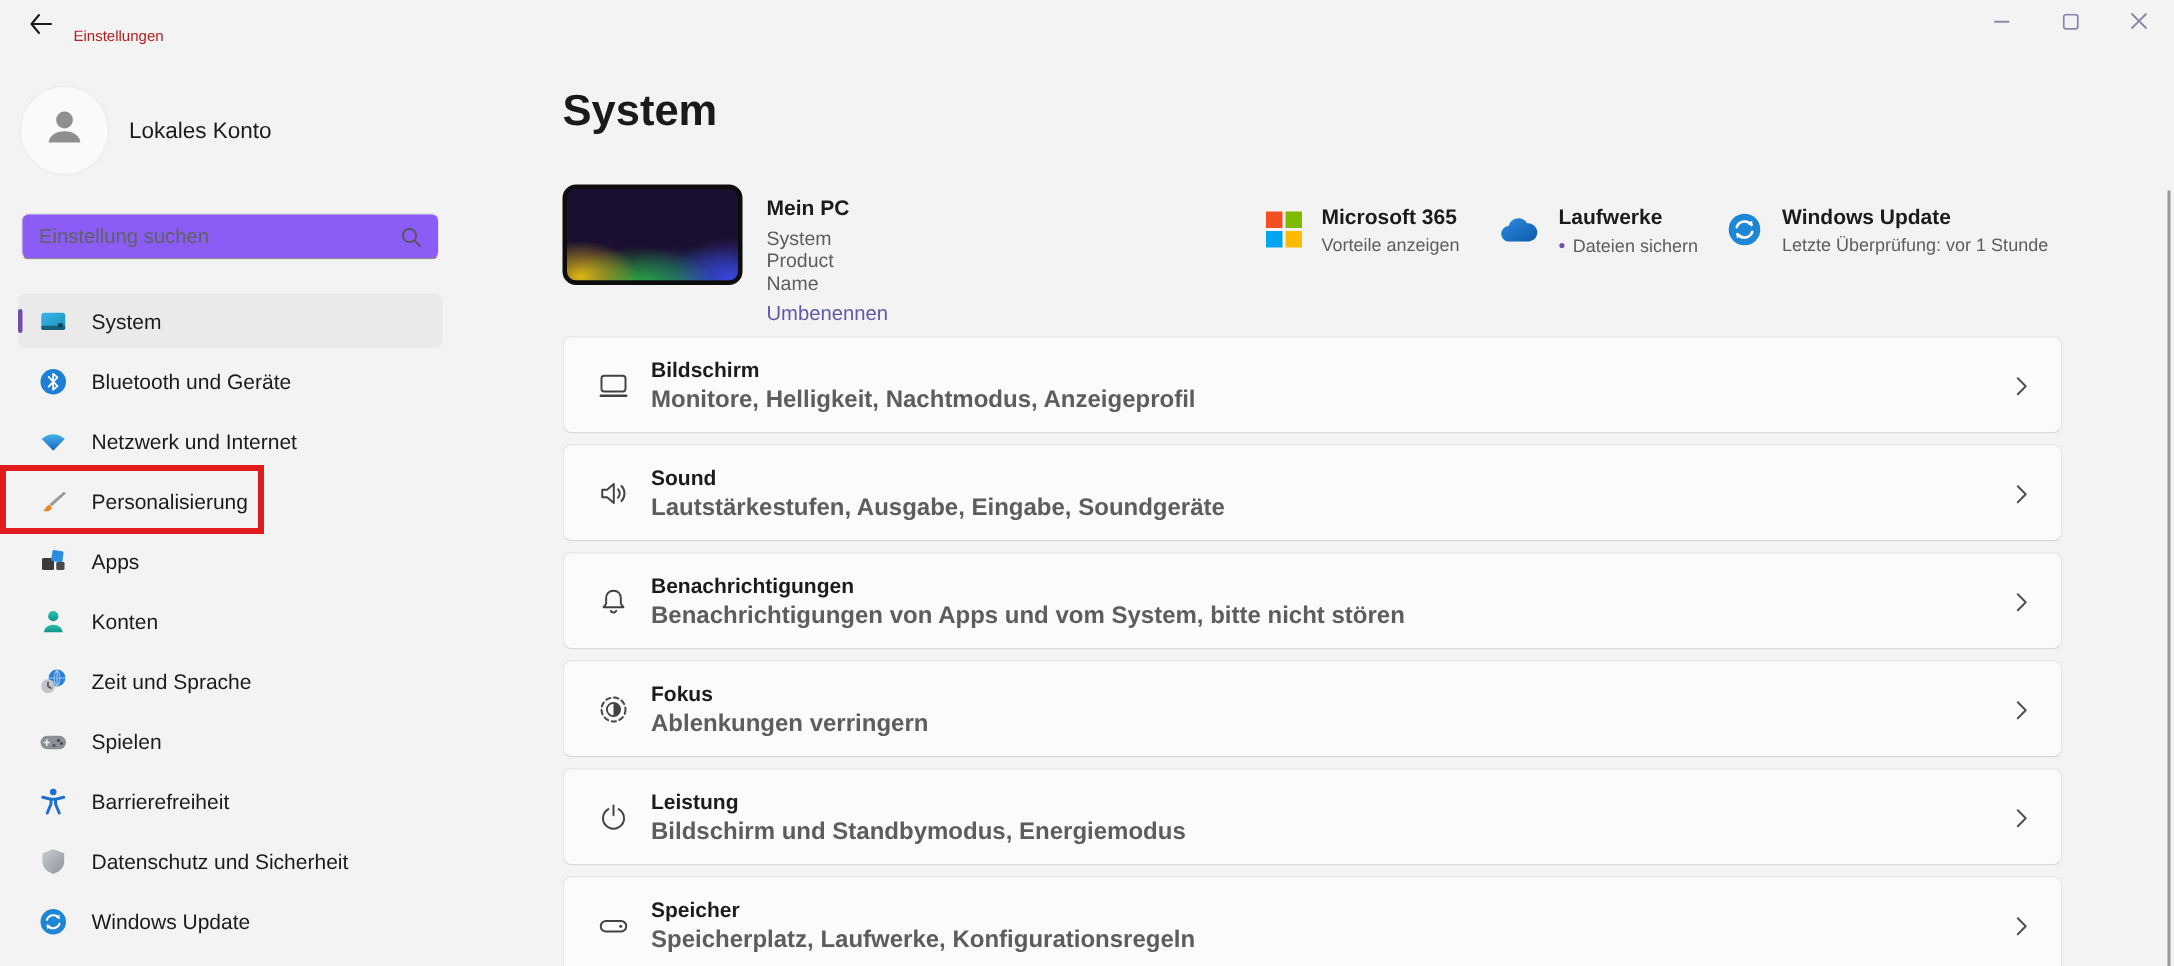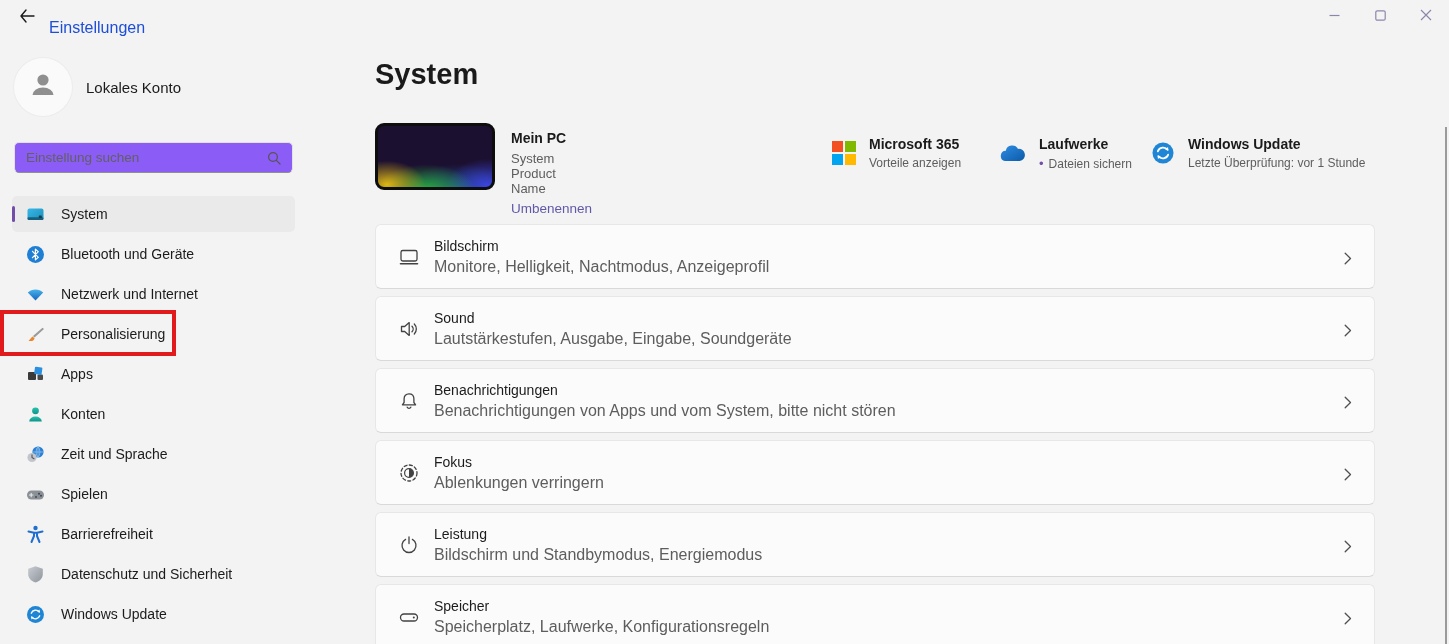--- a/index.html
+++ b/index.html
@@ -6,21 +6,21 @@
   html,body { width:1449px; height:644px; overflow:hidden; }
   body {
     font-family:"Liberation Sans","DejaVu Sans",sans-serif;
     background:#f3f3f3; color:#1b1b1b; position:relative;
   }
 
   
   .titlebar { position:absolute; top:0; left:0; right:0; height:40px; }
   .back-btn { position:absolute; left:10px; top:4px; width:34px; height:28px;
     display:flex; align-items:center; justify-content:center; border-radius:4px; cursor:pointer; }
-  .tb-title { position:absolute; left:49px; top:19px; font-size:16px; color:#1d4ed8; }
+  .tb-title { position:absolute; left:49px; top:19px; font-size:10px; color:#b91c1c; }
   .win-controls { position:absolute; right:0; top:0; display:flex; }
   .win-btn { width:46px; height:32px; display:flex; align-items:center; justify-content:center; cursor:pointer; }
   .win-btn svg { stroke:#8d86ac; }
 
   
   .sidebar { position:absolute; left:0; top:40px; width:310px; bottom:0; }
   .account { position:absolute; left:14px; top:18px; display:flex; align-items:center; }
   .avatar { width:58px; height:58px; border-radius:50%; background:#fafafa;
     display:flex; align-items:center; justify-content:center; box-shadow:0 0 0 1px #ececec; }
   .account-name { margin-left:14px; font-size:15px; color:#1b1b1b; }
@@ -61,28 +61,28 @@
   .device-text { position:absolute; left:136px; top:7px; }
   .device-name { font-size:14px; font-weight:bold; color:#1b1b1b; }
   .device-model { font-size:13px; color:#5d5d5d; margin-top:5px; }
   .device-rename { font-size:13.5px; color:#6058a8; margin-top:5px; cursor:pointer; display:inline-block; }
 
   .promo { position:absolute; top:136px; display:flex; align-items:center; }
   .promo-icon { display:flex; align-items:center; justify-content:center; margin-right:12px; }
   .promo-title { font-size:14px; font-weight:bold; color:#1b1b1b; }
   .promo-sub { font-size:12px; color:#5d5d5d; margin-top:4px; display:flex; align-items:center; }
   .promo-bullet { color:#744da9; font-size:13px; margin-right:5px; }
-  .promo-ms { left:456px; } .promo-od { left:622px; } .promo-wu { left:775px; }
+  .promo-ms { left:468px; } .promo-od { left:622px; } .promo-wu { left:775px; }
 
   .cards { position:absolute; top:224px; left:0; width:1000px; }
   .card { position:relative; height:65px; margin-bottom:7px; background:#fbfbfb;
     border:1px solid #e7e7e7; border-bottom-color:#d9d9d9; border-radius:6px;
     display:flex; align-items:center; cursor:pointer; }
   .card-icon { width:24px; height:24px; margin-left:21px; display:flex; align-items:center; justify-content:center; }
-  .card-text { margin-left:13px; }
+  .card-text { margin-left:13px;font-weight:bold; }
   .card-title { font-size:14px; color:#1b1b1b; }
   .card-sub { font-size:16px; color:#5d5d5d; margin-top:4px; }
   .card-chevron { position:absolute; right:22px; top:26px; }
 
   .scrollbar { position:absolute; right:2px; top:127px; bottom:0; width:2px; background:#9a9a9a; }
 </style>
 </head>
 <body>
 
 <div class="titlebar">

